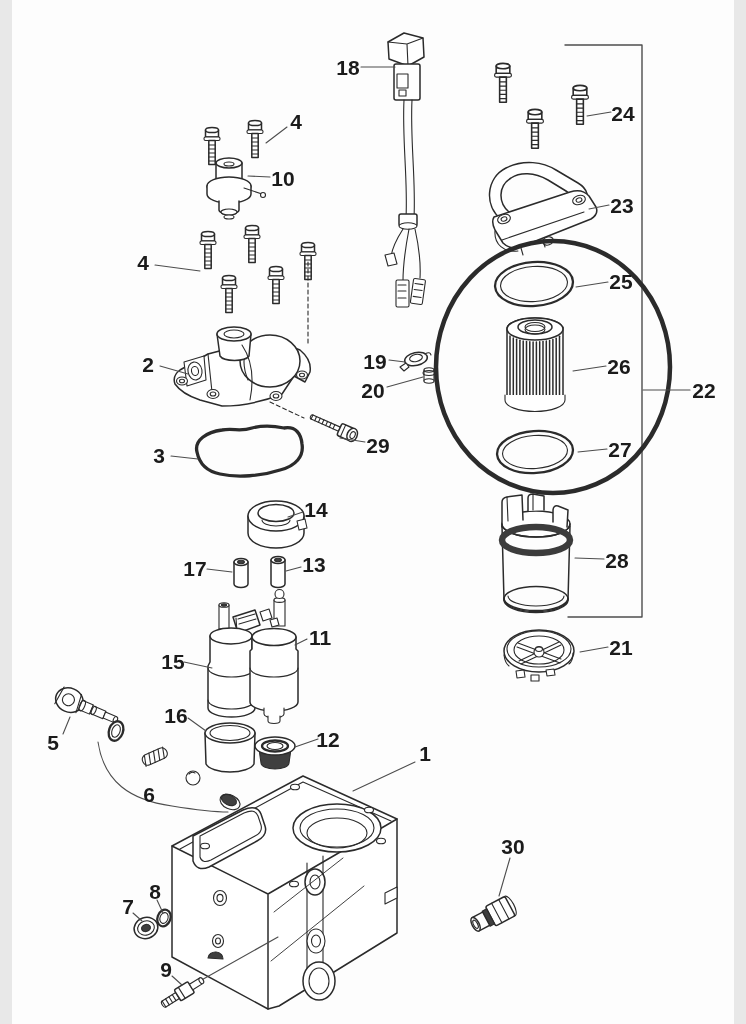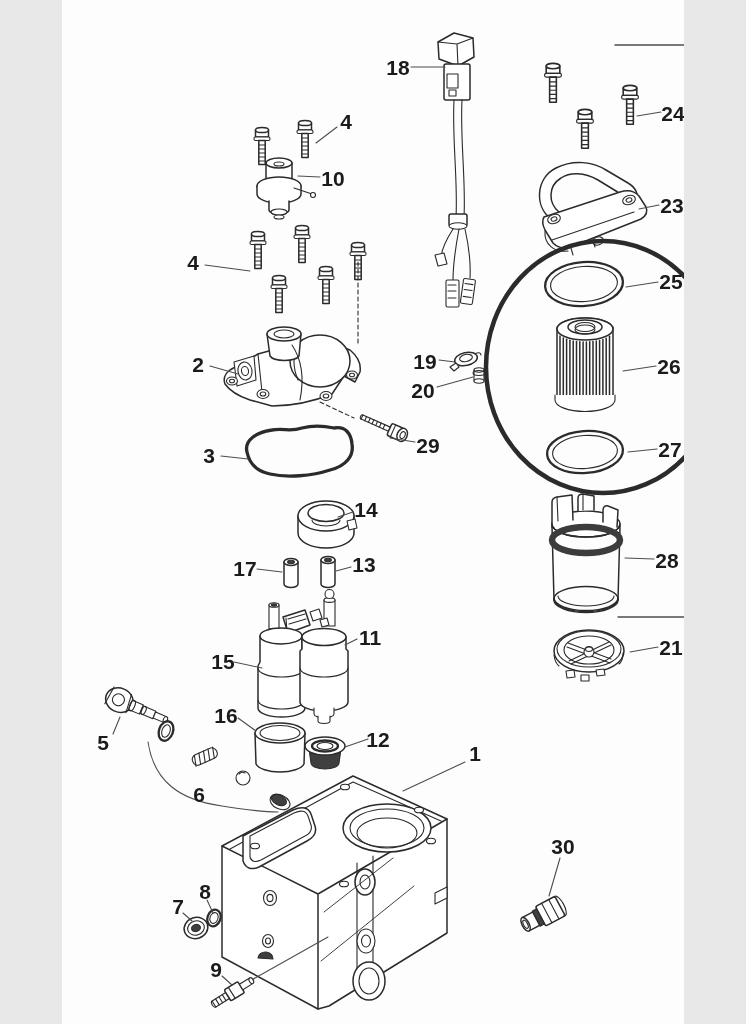--- a/index.html
+++ b/index.html
@@ -1,16 +1,16 @@
 <!DOCTYPE html>
 <html><head>
 <meta charset="utf-8">
 <style>
   html,body{margin:0;padding:0;background:#e8e8e8;}
-  .stage{width:622px;height:1024px;background:#fdfdfd;position:relative;margin:0 auto;overflow:hidden;}
+  .stage{width:722px;height:1024px;background:#fdfdfd;position:relative;margin:0 auto;overflow:hidden;}
   svg{display:block;}
   svg *{stroke:#2b2b2b;fill:none;stroke-width:1.5;stroke-linecap:round;stroke-linejoin:round;}
   .fw{fill:#ffffff;}
   .fd{fill:#3f3f3f;}
   .s1{stroke-width:1.1;}
   .s2{stroke-width:2.3;}
   .s3{stroke-width:3.3;}
   .thin{stroke-width:0.9;}
   .dash{stroke-dasharray:4 3;stroke-width:1.1;}
   .leader{stroke:#4d4d4d;stroke-width:1.1;}

